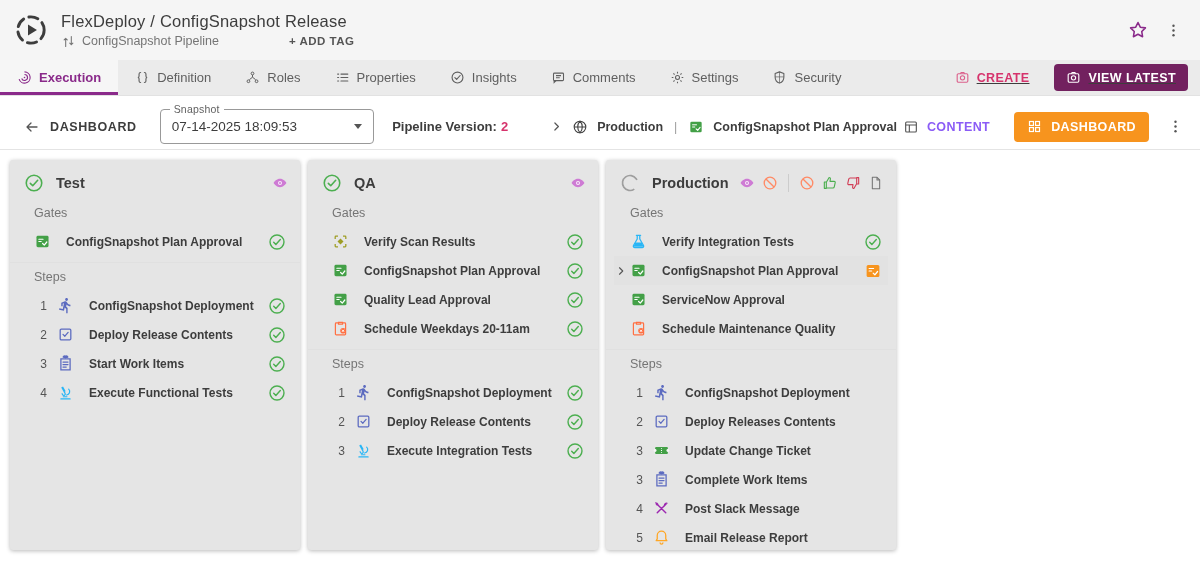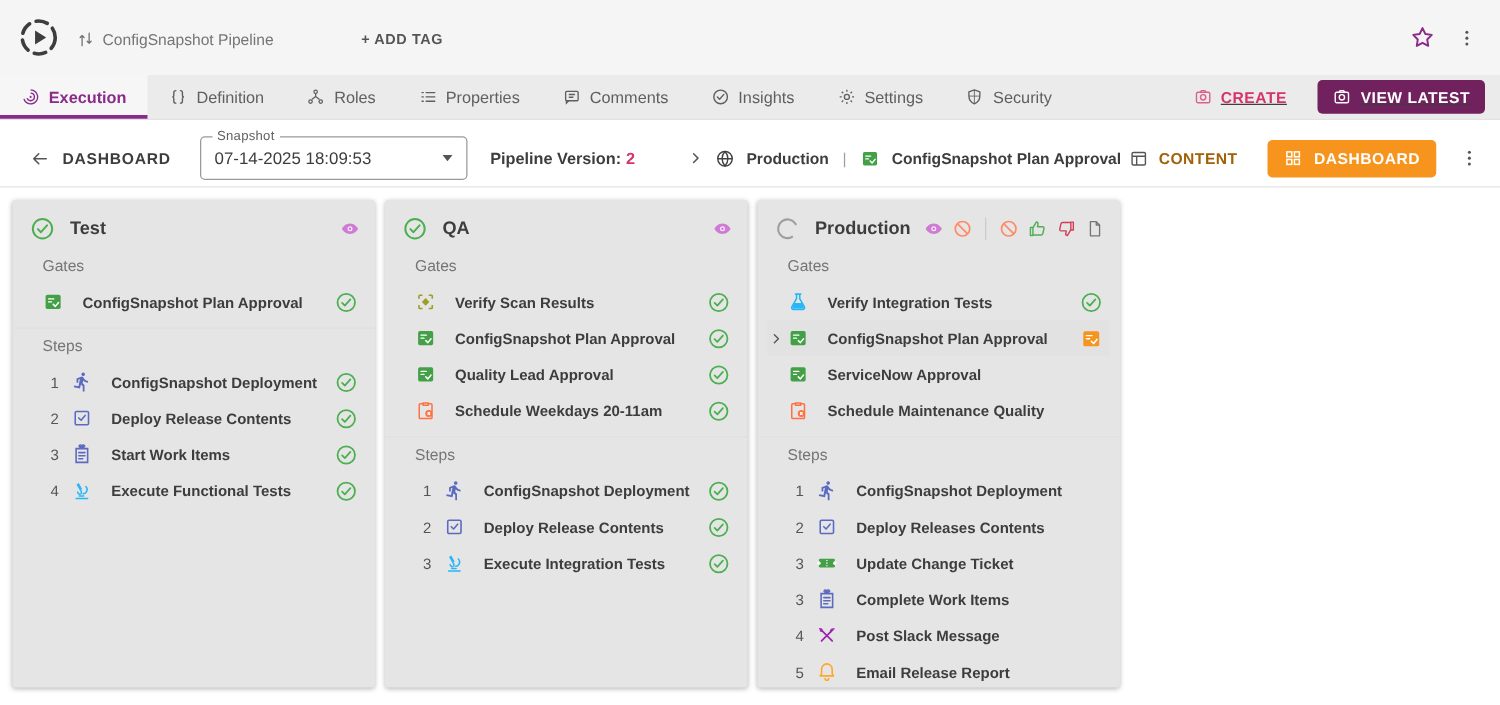--- a/index.html
+++ b/index.html
@@ -44,21 +44,21 @@
   .snap-select .lbl { position:absolute; top:-7px; left:9px; background:#fff; padding:0 4px; font-size:10.5px; color:#616161; letter-spacing:.2px; }
   .caret { margin-left:auto; width:0; height:0; border-left:4.5px solid transparent; border-right:4.5px solid transparent; border-top:5px solid #555; }
   .pipver { margin-left:18px; font-size:13px; font-weight:600; color:#3d3d3d; white-space:nowrap;text-align:center; }
   .pipver .val { color:var(--pink); margin-left:4px; }
   .crumb { display:flex; align-items:center; gap:9px; margin-left:42px; font-size:12.5px; font-weight:700; color:#3d3d3d; white-space:nowrap; }
   .crumb .chev { width:13px; height:13px; color:#555; cursor:pointer; }
   .crumb .globe { width:16px; height:16px; color:#424242; }
   .crumb .sep { color:#9e9e9e; font-weight:400; padding:0 2px; }
   .crumb .gateic { width:16px; height:16px; color:var(--green2); }
   .snap-right { margin-left:auto; display:flex; align-items:center; gap:18px; }
-  .content-btn { display:flex; align-items:center; gap:8px; font-size:12.5px; font-weight:600; letter-spacing:.4px; color:#a16207; background:none; border:none; font-family:inherit; cursor:pointer; }
+  .content-btn { display:flex; align-items:center; gap:8px; font-size:12.5px; font-weight:600; letter-spacing:.4px; color:#8b5cf6; background:none; border:none; font-family:inherit; cursor:pointer; }
   .content-btn .ic { width:16px; height:16px; color:#555; }
   .dash-btn { background:var(--orange); color:#fff; border:none; border-radius:4px; height:30px; padding:0 13px; font-family:inherit; font-weight:700; font-size:12.5px; letter-spacing:.4px; display:flex; align-items:center; gap:9px; cursor:pointer; }
   .dash-btn .ic { width:15px; height:15px; }
 
   
   .columns { display:flex; gap:8px; padding:10px; align-items:flex-start; }
   .card { width:290px; height:390px; background:#e5e5e5; border-radius:3px; box-shadow:0 1px 4px rgba(0,0,0,.28); overflow:hidden; }
   .card-head { display:flex; align-items:center; padding:13px 12px 10px 14px; }
   .env-status { width:20px; height:20px; margin-right:12px; }
   .env-title { font-size:14.5px; font-weight:700; color:#3d3d3d; }
@@ -82,20 +82,21 @@
 <div class="app">
 
   <header class="topbar">
     <span class="ic logo">
         <svg viewBox="0 0 40 40" fill="none" stroke="currentColor">
           <circle cx="20" cy="20" r="15.5" stroke-width="3.4" stroke-dasharray="11 6.5" stroke-linecap="round"></circle>
           <path d="M16.5 13.5v13l10.5-6.5z" fill="currentColor" stroke="none"></path>
         </svg>
       </span>
     <div class="titles">
+      <div class="title">FlexDeploy / ConfigSnapshot Release</div>
       <div class="subrow">
         <span class="ic">
             <svg viewBox="0 0 24 24" fill="none" stroke="currentColor" stroke-width="1.7" stroke-linecap="round" stroke-linejoin="round">
               <path d="M7.5 20V7M7.5 7L5 9.5M7.5 7L10 9.5M16.5 4v13M16.5 17L14 14.5M16.5 17l2.5-2.5"></path>
             </svg>
           </span>
         <span>ConfigSnapshot Pipeline</span>
         <span class="addtag">+ ADD TAG</span>
       </div>
     </div>
@@ -149,36 +150,36 @@
         <div class="tab">
           <span class="ic">
             <svg viewBox="0 0 24 24" fill="none" stroke="currentColor" stroke-width="1.8" stroke-linecap="round">
               <path d="M9.5 6.5h11M9.5 12h11M9.5 17.5h11M4.2 6.5h1.6M4.2 12h1.6M4.2 17.5h1.6"></path>
             </svg>
           </span>
           <span>Properties</span>
         </div>
         <div class="tab">
           <span class="ic">
+            <svg viewBox="0 0 24 24" fill="none" stroke="currentColor" stroke-width="1.8" stroke-linecap="round" stroke-linejoin="round">
+              <circle cx="12" cy="12" r="8.7"></circle>
+              <path d="M7.8 12.3l2.8 2.8 5.6-6.3"></path>
+            </svg>
+          </span>
+          <span>Insights</span>
+        </div>
+        <div class="tab">
+          <span class="ic">
             <svg viewBox="0 0 24 24" fill="none" stroke="currentColor" stroke-width="1.7">
               <rect x="4" y="5" width="16" height="12" rx="1.5"></rect>
               <path d="M8 9h8M8 12.5h6"></path>
               <path d="M8 17l-3 3v-3"></path>
             </svg>
           </span>
           <span>Comments</span>
-        </div>
-        <div class="tab">
-          <span class="ic">
-            <svg viewBox="0 0 24 24" fill="none" stroke="currentColor" stroke-width="1.8" stroke-linecap="round" stroke-linejoin="round">
-              <circle cx="12" cy="12" r="8.7"></circle>
-              <path d="M7.8 12.3l2.8 2.8 5.6-6.3"></path>
-            </svg>
-          </span>
-          <span>Insights</span>
         </div>
         <div class="tab">
           <span class="ic">
             <svg viewBox="0 0 24 24" fill="none" stroke="currentColor" stroke-width="1.7">
               <circle cx="12" cy="12" r="3.2"></circle>
               <path d="M12 2.8v2.6M12 18.6v2.6M2.8 12h2.6M18.6 12h2.6M5.5 5.5l1.8 1.8M16.7 16.7l1.8 1.8M18.5 5.5l-1.8 1.8M7.3 16.7l-1.8 1.8"></path>
             </svg>
           </span>
           <span>Settings</span>
         </div>

